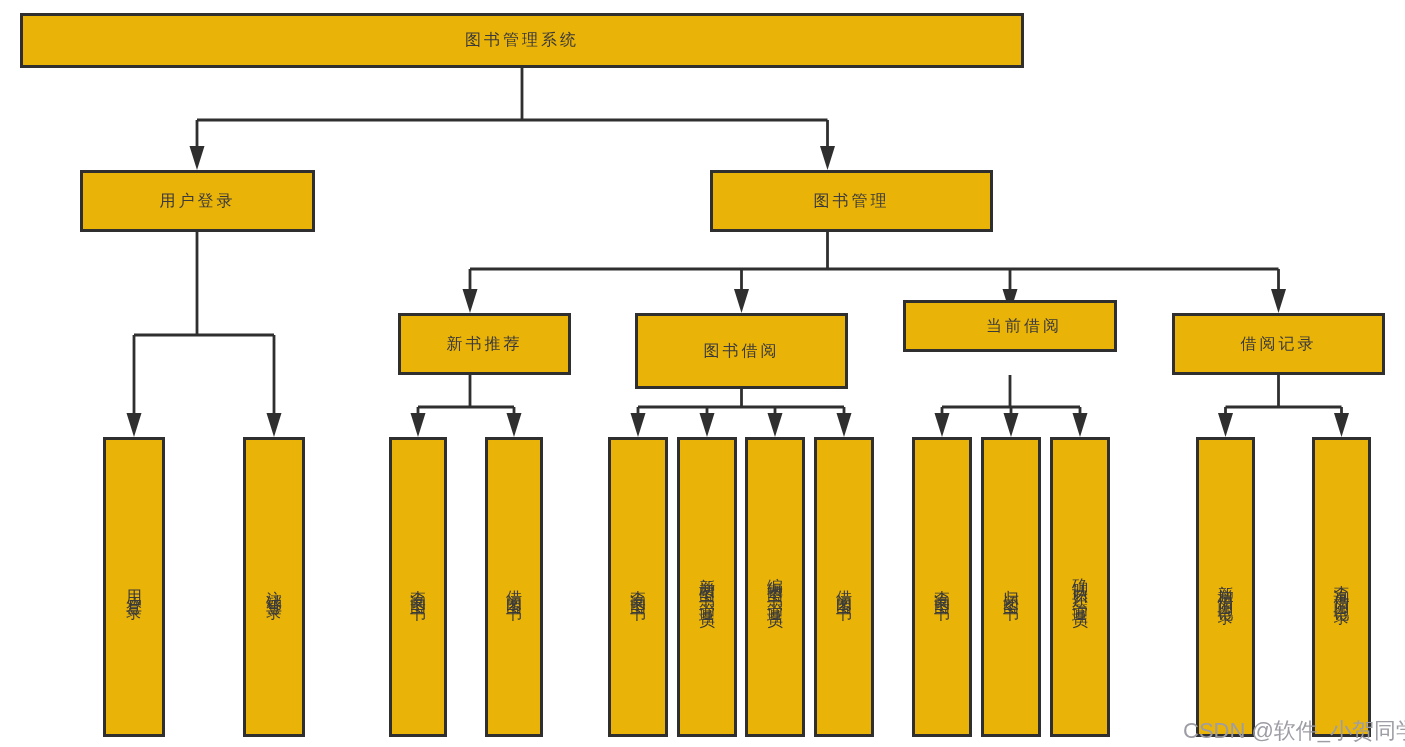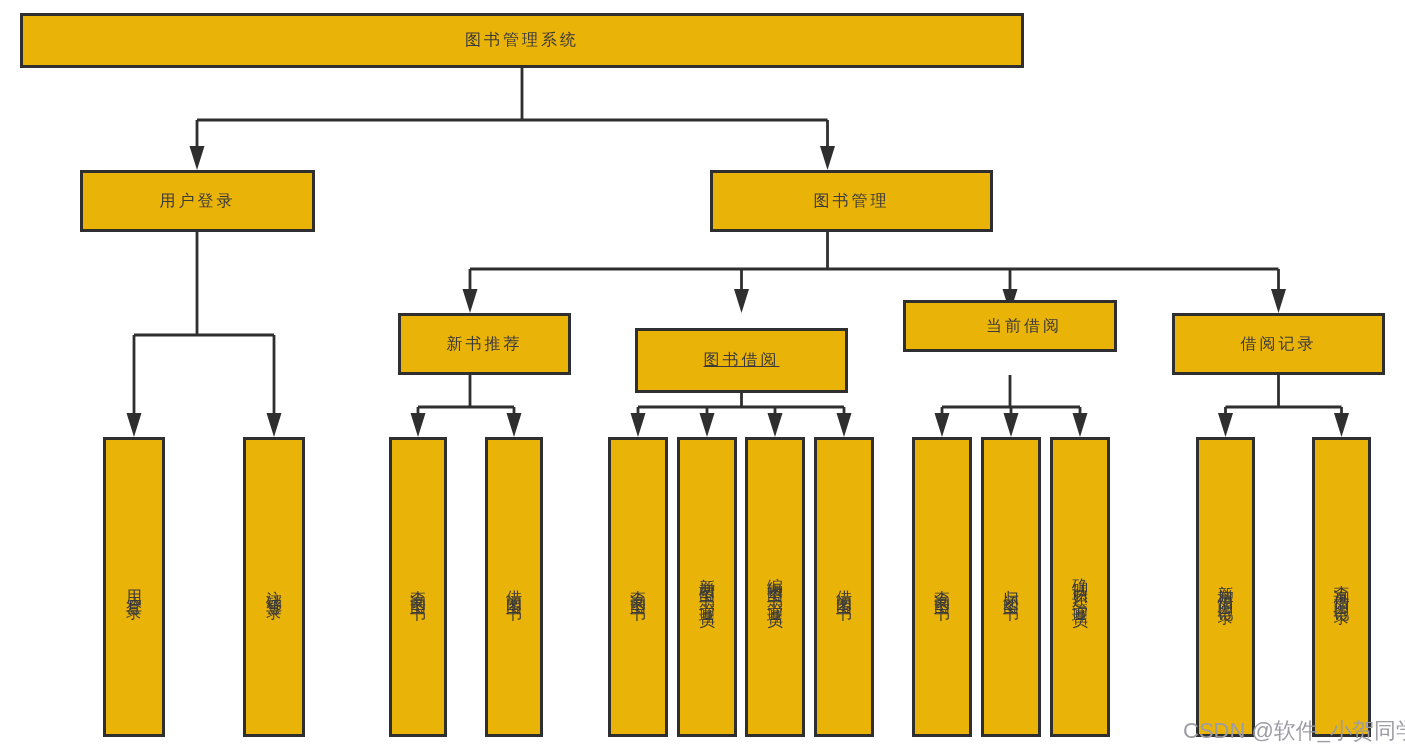--- a/index.html
+++ b/index.html
@@ -31,21 +31,21 @@
     letter-spacing:5px;
     line-height:1;
   }
   
   #root{left:20px;top:13px;width:1004px;height:55px;}
   
   #n-user-login{left:80px;top:170px;width:235px;height:62px;}
   #n-book-mgmt{left:710px;top:170px;width:283px;height:62px;}
   
   #n-new-book{left:362px;top:313px;width:173px;height:62px;margin-left:36px;}
-  #n-borrow{left:635px;top:328px;width:213px;height:65px;text-decoration:underline;}
+  #n-borrow{left:635px;top:313px;width:213px;height:76px;}
   #n-current{left:903px;top:300px;width:214px;height:52px;padding-left:28px;}
   #n-records{left:1172px;top:313px;width:213px;height:62px;align-items:center;}
   
   .leaf{top:437px;height:300px;}
   #l1{left:103px;width:62px;}
   #l2{left:243px;width:62px;}
   #l3{left:389px;width:58px;}
   #l4{left:485px;width:58px;}
   #l5{left:608px;width:60px;}
   #l6{left:677px;width:60px;}

